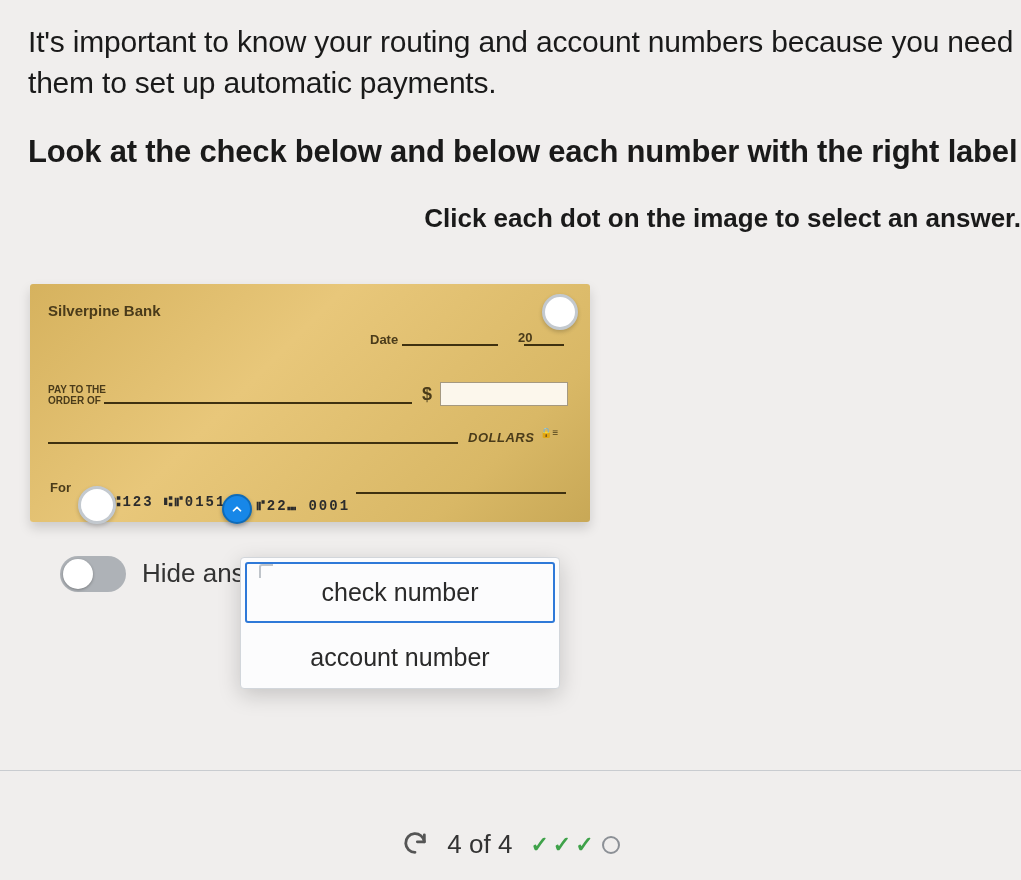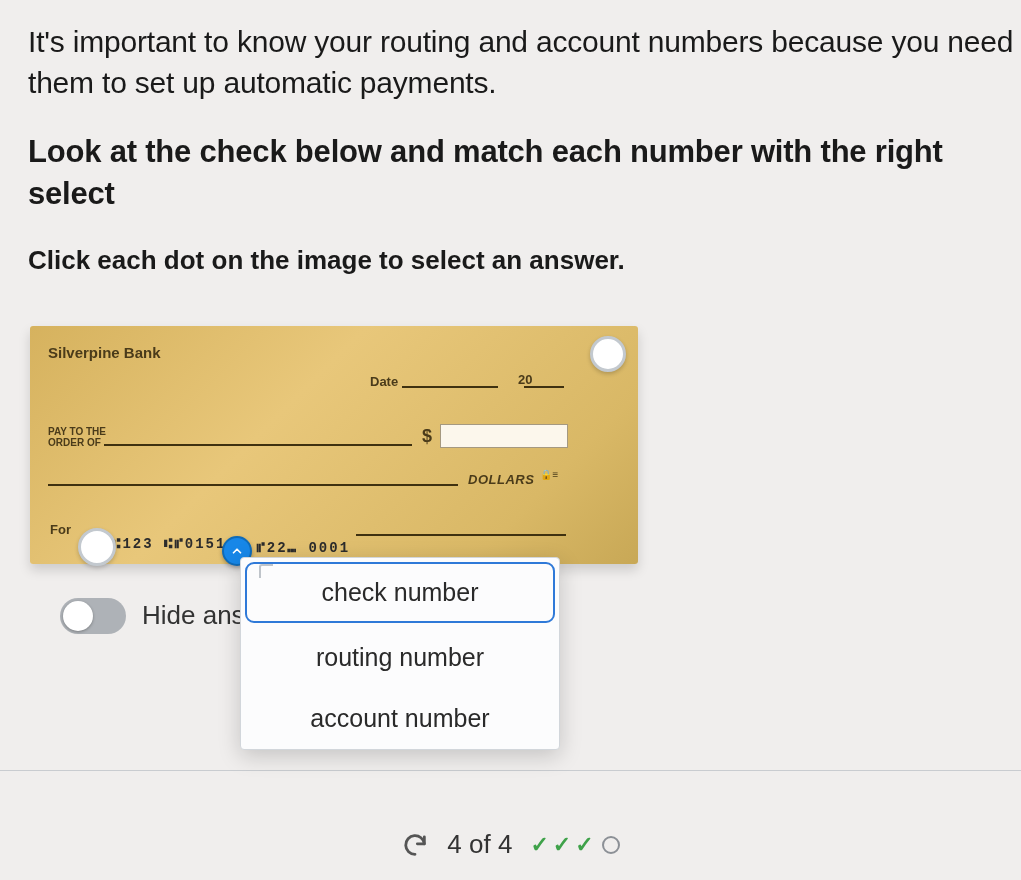--- a/index.html
+++ b/index.html
@@ -30,26 +30,27 @@
     font-weight: 700;
     color: #1a1a1a;
     margin: 0 0 30px 0;
     letter-spacing: -0.2px;
   }
   .instruction {
     font-size: 26px;
     font-weight: 600;
     color: #1a1a1a;
     margin: 0 0 50px 0;
+    text-align: right;
   }
 
   
   .check {
     position: relative;
-    width: 608px;
+    width: 560px;
     height: 238px;
     margin-left: 2px;
     background: linear-gradient(135deg, #d6b25e 0%, #e8c77a 40%, #d9b866 80%, #c8a856 100%);
     border-radius: 3px;
     box-shadow: 0 6px 12px rgba(0,0,0,0.15);
     color: #4a3b1a;
     font-size: 12px;
     font-weight: 700;
   }
   .check-bank {
@@ -219,21 +220,21 @@
   }
   .dropdown-item {
     padding: 16px 18px;
     font-size: 25px;
     color: #2a2a2a;
     text-align: center;
     cursor: pointer;
   }
   .dropdown-item.selected {
     border: 2px solid #2f79d8;
-    border-radius: 9px;
+    border-radius: 3px;
     margin: 4px;
     padding: 14px 16px;
   }
   .dropdown-item + .dropdown-item { border-top: none; }
   .chev-tip {
     position: absolute;
     top: 6px; left: 18px;
     width: 14px; height: 14px;
     border-left: 2px solid #bfc4ca;
     border-top: 2px solid #bfc4ca;
@@ -247,21 +248,20 @@
     top: 770px;
     height: 1px;
     background: #c9ccd0;
     z-index: 1;
   }
   .progress {
     position: absolute;
     left: 0; right: 0;
     bottom: 20px;
     display: flex;
-    align-items: center;
     justify-content: center;
     gap: 18px;
     font-size: 26px;
     color: #333;
     z-index: 200;
   }
   .refresh-icon { width: 28px; height: 28px; cursor: pointer; }
   .ticks { display: flex; gap: 4px; align-items: center; }
   .tick { color: #3fa24a; font-size: 22px; font-weight: 800; }
   .circle-empty {
@@ -269,21 +269,21 @@
     border: 2.6px solid #8c9096;
     border-radius: 50%;
     margin-left: 4px;
   }
 </style>
 </head>
 <body>
 
 <div class="content">
   <p class="intro">It's important to know your routing and account numbers because you need them to set up automatic payments.</p>
-  <p class="question">Look at the check below and match each number with the right select</p>
+  <p class="question">Look at the check below and below each number with the right label</p>
   <p class="instruction">Click each dot on the image to select an answer.</p>
 
   <div class="check">
     <div class="check-bank">Silverpine Bank</div>
 
     <div class="check-date-label">Date</div>
     <div class="check-date-line"></div>
     <div class="check-20">20</div>
     <div class="check-20-line"></div>
 
@@ -319,21 +319,20 @@
     <div class="toggle">
       <div class="toggle-knob"></div>
     </div>
     <span>Hide answ</span>
   </div>
 </div>
 
 <div class="dropdown">
   <div class="chev-tip"></div>
   <div class="dropdown-item selected">check number</div>
-  <div class="dropdown-item">routing number</div>
   <div class="dropdown-item">account number</div>
 </div>
 
 <div class="divider"></div>
 
 <div class="progress">
   <svg class="refresh-icon" viewBox="0 0 24 24">
     <path d="M20 11A8 8 0 1 0 12 20" stroke="#555" stroke-width="2.4" fill="none" stroke-linecap="round"></path>
     <path d="M20 5v6h-6" stroke="#555" stroke-width="2.4" fill="none" stroke-linecap="round" stroke-linejoin="round"></path>
   </svg>

